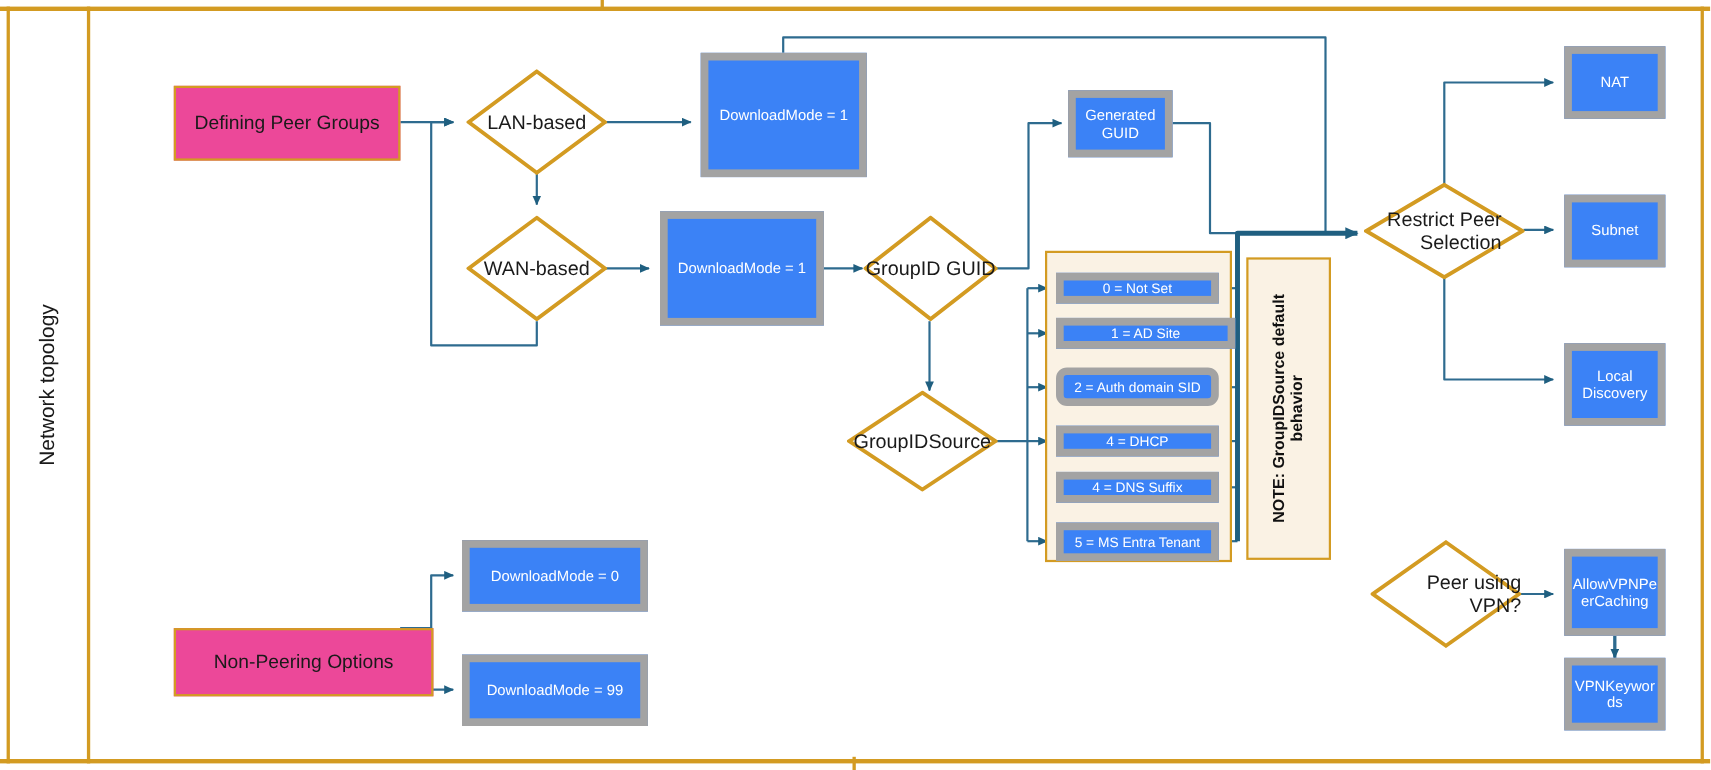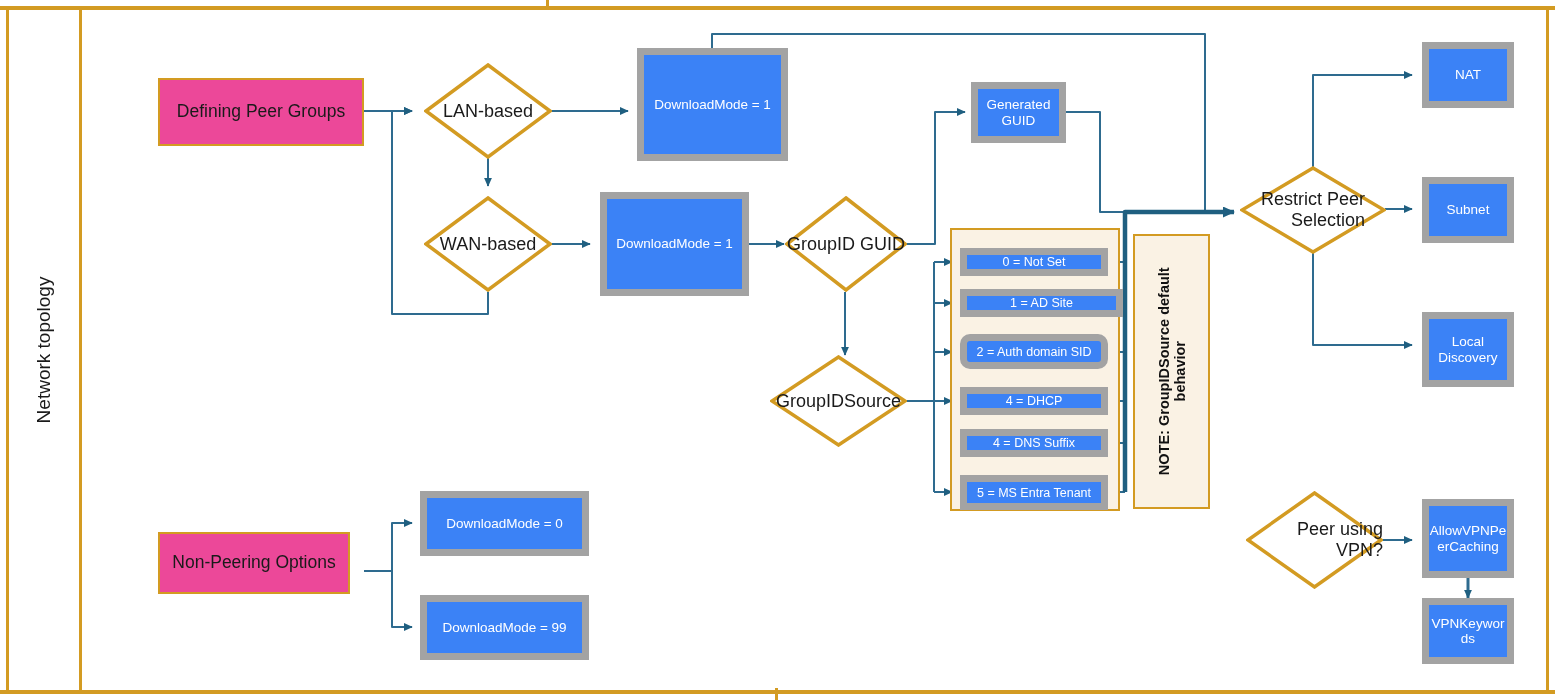--- a/index.html
+++ b/index.html
@@ -113,21 +113,21 @@
 
     <g fill="none" stroke="#2e6b8f" stroke-width="3">
       <path d="M1468,578 L1468,598" marker-end="url(#ah)"></path>
     </g>
   </svg>
 
   <div class="group-box" style="left:950px;top:228px;width:170px;height:283px;"></div>
 
   <div class="node title-box" style="left:158px;top:78px;width:206px;height:68px;">Defining Peer Groups</div>
 
-  <div class="node title-box" style="left:158px;top:532px;width:192px;height:62px;">Non-Peering Options</div>
+  <div class="node title-box" style="left:158px;top:571px;width:236px;height:62px;">Non-Peering Options</div>
 
   <div class="diamond" style="left:424px;top:63px;width:128px;height:96px;">
     <svg class="dsvg" width="128" height="96" viewBox="0 0 128 96" xmlns="http://www.w3.org/2000/svg">
       <polygon points="64,2 126,48 64,94 2,48" fill="#ffffff" stroke="#d39b22" stroke-width="3.5"></polygon>
     </svg>
     <div class="dlabel">LAN-based</div>
   </div>
 
   <div class="diamond" style="left:424px;top:196px;width:128px;height:96px;">
     <svg class="dsvg" width="128" height="96" viewBox="0 0 128 96" xmlns="http://www.w3.org/2000/svg">

